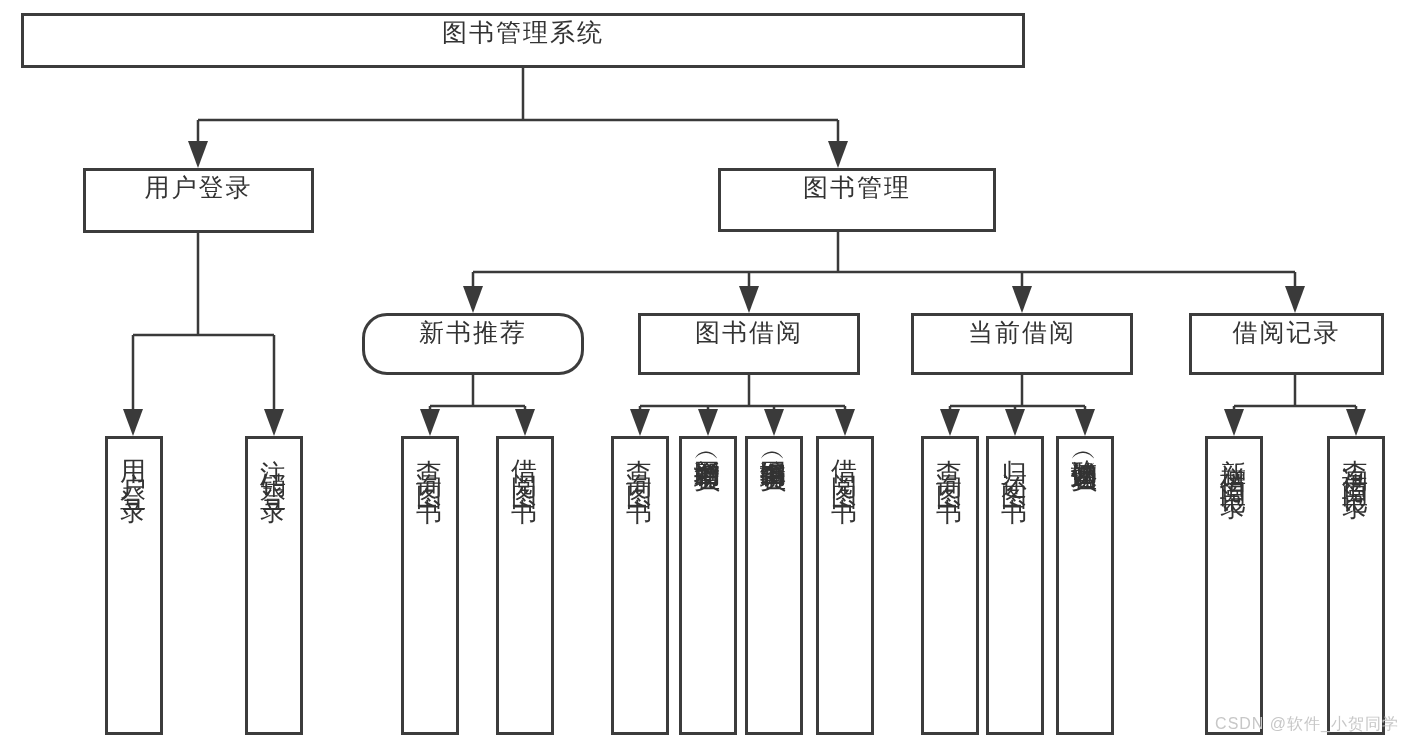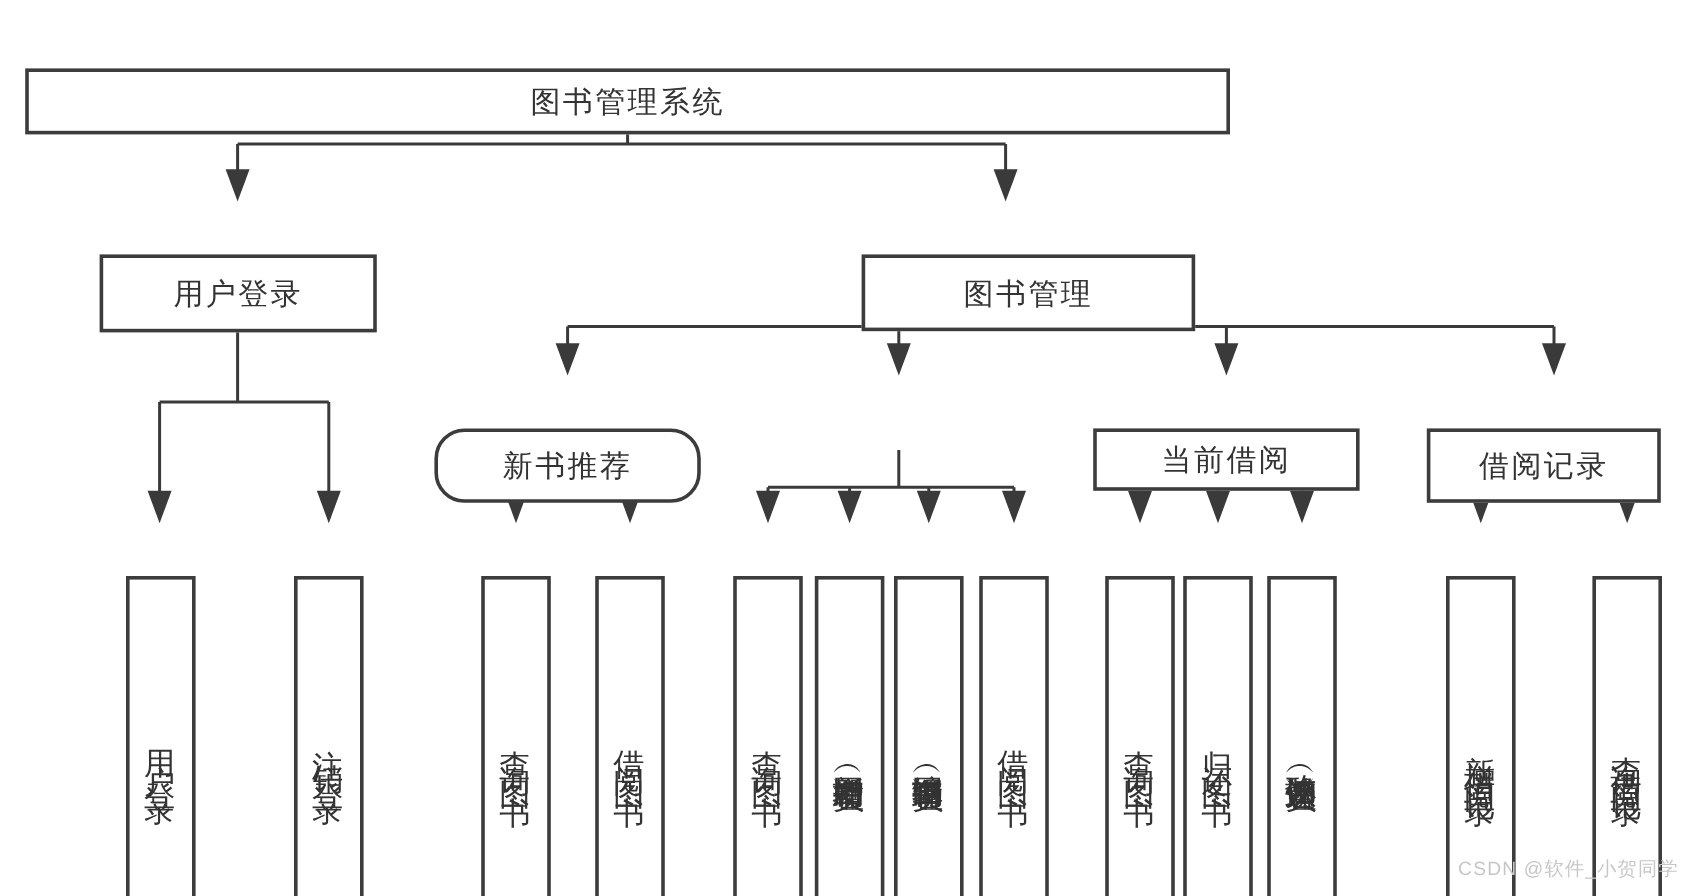--- a/index.html
+++ b/index.html
@@ -10,23 +10,22 @@
     background:#ffffff;
     font-family:"Liberation Sans","DejaVu Sans",sans-serif;
     overflow:hidden;
   }
   .connectors{position:absolute;left:0;top:0;}
   .node{
     position:absolute;
     box-sizing:border-box;
     border:3px solid #3c3c3c;
     background:#ffffff;
-    display:flex;align-items:center;justify-content:center;
+    display:flex;align-items:flex-start;justify-content:center;
     color:#333333;
-    margin-top:44px;
   }
   .node .lbl{
     font-size:25px;
     color:#333333;
     letter-spacing:2px;
     white-space:nowrap;
   }
   .v-node .lbl{
     writing-mode:vertical-rl;
     text-orientation:mixed;
@@ -36,21 +35,21 @@
   .ls-wide .lbl{letter-spacing:13px;}
   .ls-mid  .lbl{letter-spacing:7px;}
   .ls-tight .lbl{letter-spacing:1px;}
 
   
   .n-root {left:21px;  top:13px;  width:1004px; height:55px;}
   .n-l2-0 {left:83px;  top:168px; width:231px;  height:65px;}
   .n-l2-1 {left:718px; top:168px; width:278px;  height:64px;}
   .n-l3-0 {left:362px; top:313px; width:222px;  height:62px;border-radius:25px;}
   .n-l3-1 {left:638px; top:313px; width:222px;  height:62px;}
-  .n-l3-2 {left:911px; top:313px; width:222px;  height:52px;}
+  .n-l3-2 {left:911px; top:313px; width:222px;  height:62px;}
   .n-l3-3 {left:1189px;top:313px; width:195px;  height:62px;}
   .leaf   {top:436px; width:58px; height:299px;}
   .n-lf-0 {left:105px;}
   .n-lf-1 {left:245px;}
   .n-lf-2 {left:401px;}
   .n-lf-3 {left:496px;}
   .n-lf-4 {left:611px;}
   .n-lf-5 {left:679px;}
   .n-lf-6 {left:745px;}
   .n-lf-7 {left:816px;}
@@ -115,20 +114,23 @@
   <div class="node n-l2-0">
     <span class="lbl">用户登录</span>
   </div>
   <div class="node n-l2-1">
     <span class="lbl">图书管理</span>
   </div>
 
   <div class="node n-l3-0">
     <span class="lbl">新书推荐</span>
   </div>
+  <div class="node n-l3-1">
+    <span class="lbl">图书借阅</span>
+  </div>
   <div class="node n-l3-2">
     <span class="lbl">当前借阅</span>
   </div>
   <div class="node n-l3-3">
     <span class="lbl">借阅记录</span>
   </div>
 
   <div class="node v-node leaf ls-wide n-lf-0">
     <span class="lbl">用户登录</span>
   </div>

